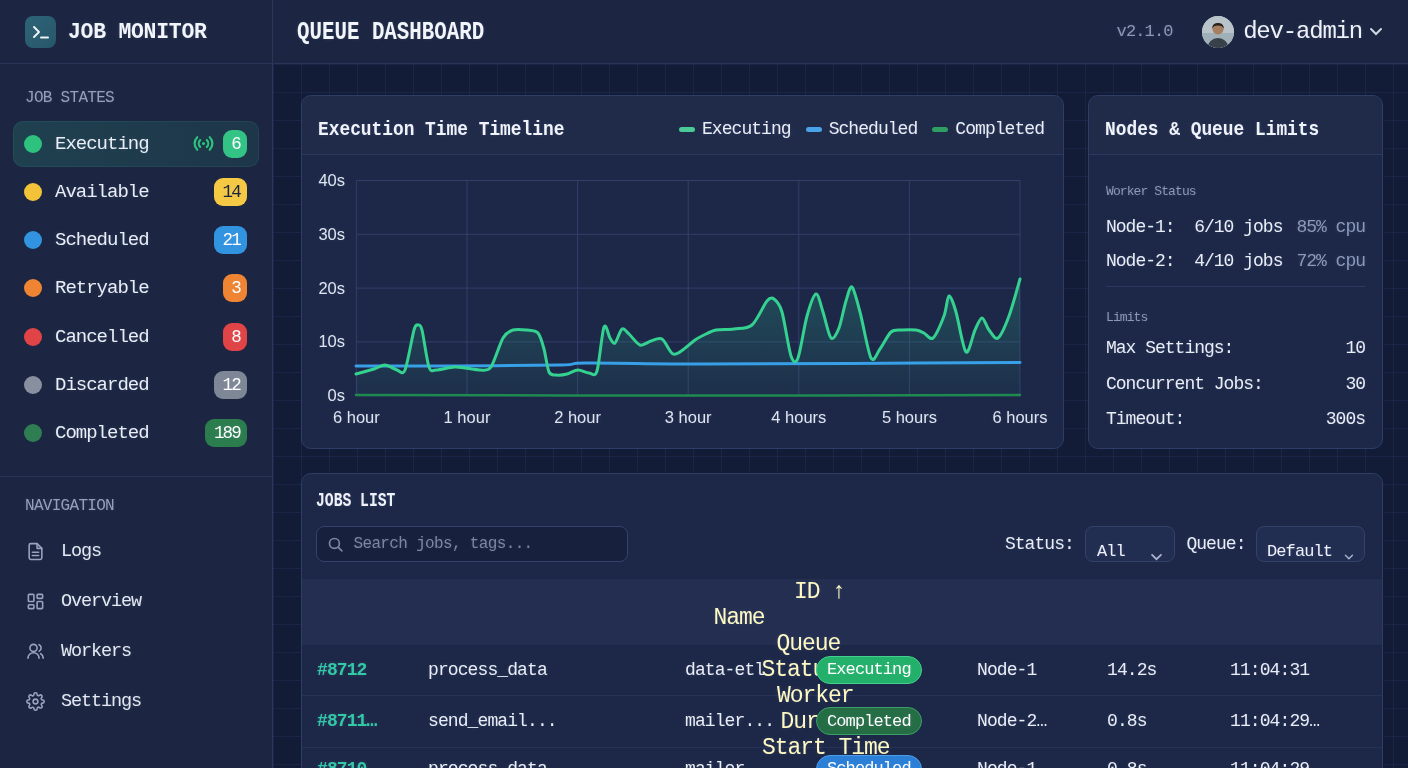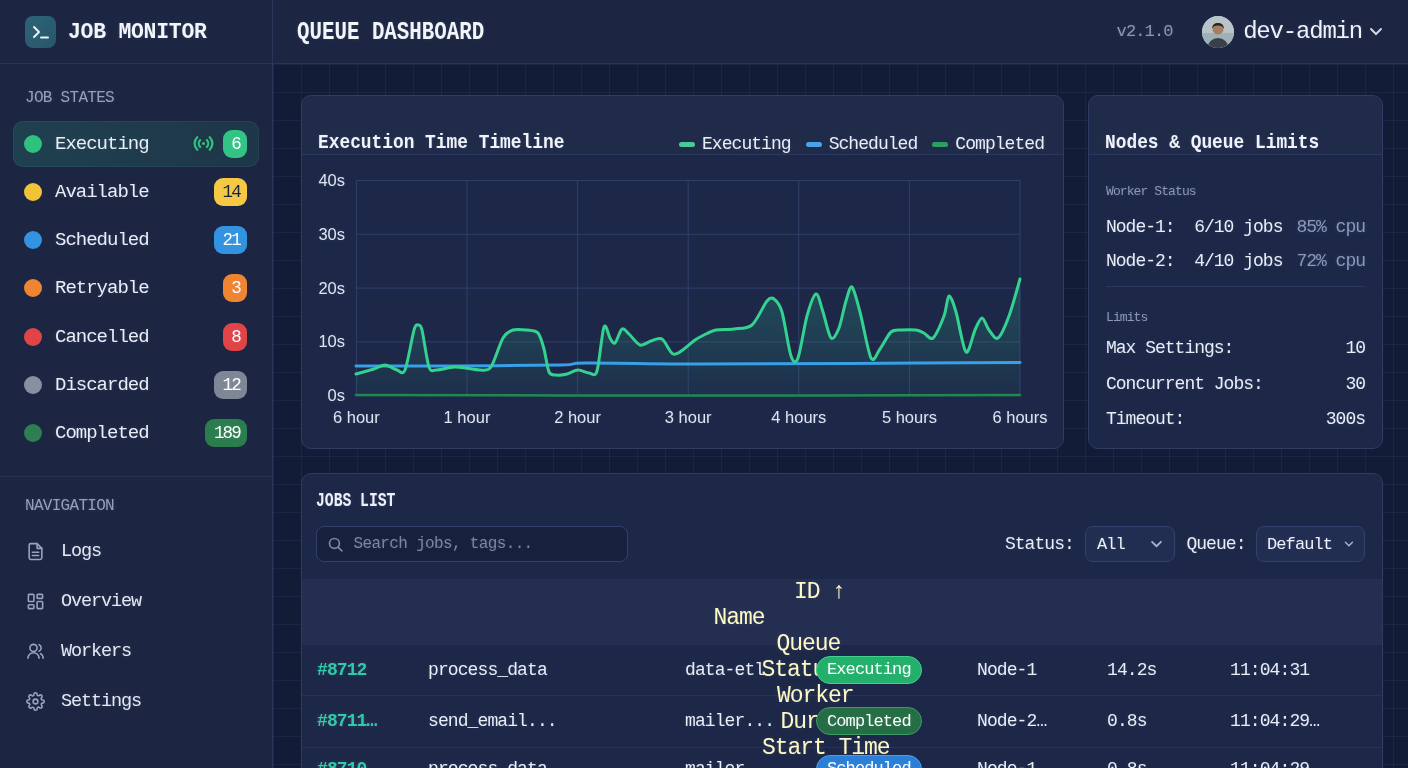--- a/index.html
+++ b/index.html
@@ -68,21 +68,21 @@
 .tb-user { color:#eef1f8; font-size:24px; letter-spacing:-1.2px; margin-left:9.5px; }
 .tb-chev { margin-left:7px; display:flex; }
 
 .card {
   position:absolute; background:#1d2848; border:1px solid #2e3c66; border-radius:10px;
 }
 .chart-card { left:301px; top:95px; width:763px; height:354px; }
 .nodes-card { left:1088px; top:95px; width:295px; height:354px; }
 .jobs-card  { left:301px; top:473px; width:1082px; height:380px; }
 .card-head {
-  height:59px; border-bottom:1px solid #2b3860; display:flex; align-items:flex-end;
+  height:59px; border-bottom:1px solid #2b3860; display:flex; align-items:center;
   background:rgba(255,255,255,0.015); border-radius:10px 10px 0 0; padding-top:8px;
 }
 .cc-title { font-size:21px; font-weight:bold; margin-left:16px; color:#f0f3fa; display:inline-block; transform:scaleX(0.85); transform-origin:left center; white-space:nowrap; }
 .legend { margin-left:auto; margin-right:19px; display:flex; align-items:center; }
 .leg-dash { width:16px; height:5px; border-radius:2.5px; margin-right:7px; }
 .leg-txt { font-size:18px; letter-spacing:-0.95px; color:#e9edf6; margin-right:15px; }
 .leg-txt:last-child { margin-right:0; }
 
 .nc-body { padding:27px 17px 0 17px; font-size:18px; letter-spacing:-1px; line-height:19px; }
 .nc-sub { color:#8d98b8; margin-bottom:17px; font-size:13px; letter-spacing:-0.9px; }
@@ -96,21 +96,21 @@
 .search {
   width:312px; height:36px; border:1px solid #33416c; border-radius:8px;
   background:#17203c; display:flex; align-items:center; padding:0 10px;
 }
 .search svg { flex:0 0 auto; }
 .search span { color:#7c87a3; font-size:16px; letter-spacing:-0.65px; margin-left:10px; }
 .filt { margin-left:auto; display:flex; align-items:center; }
 .filt-lbl { font-size:18px; letter-spacing:-0.95px; color:#e9edf6; margin-right:11px; }
 .select {
   height:36px; border:1px solid #33416c; border-radius:8px; background:#222d52;
-  display:flex; align-items:center; justify-content:space-between; padding:0 11px; font-size:17px; letter-spacing:-0.9px; color:#eef1f8;
+  display:flex; align-items:flex-end; justify-content:space-between; padding:0 11px; font-size:17px; letter-spacing:-0.9px; color:#eef1f8;
   width:90px;
 }
 .select svg { margin-left:12px; }
 
 .tbl { margin-top:17px; }
 .thead {
   height:65.5px; background:#232e50; display:flex; align-items:center;
   color:#fef9c3; font-size:23px; letter-spacing:-1.05px;flex-direction:column;
 }
 .trow { height:51.5px; display:flex; align-items:center; border-bottom:1px solid #273356; font-size:18px; letter-spacing:-0.9px; }

